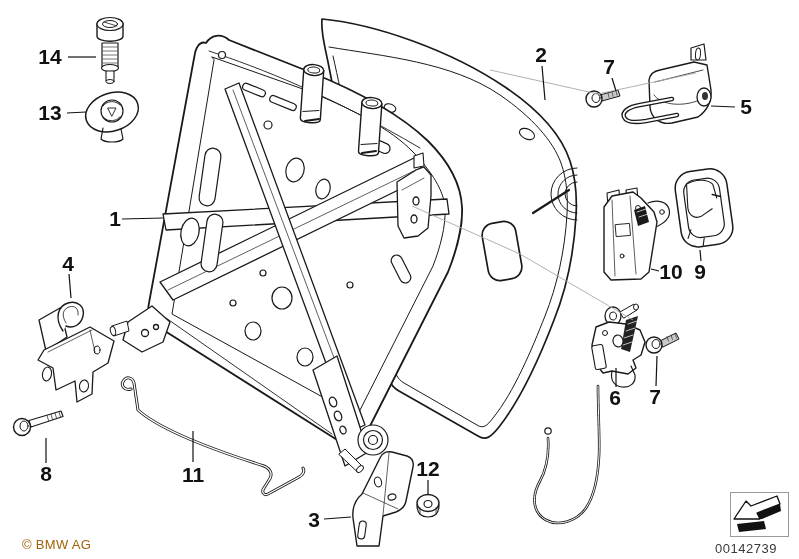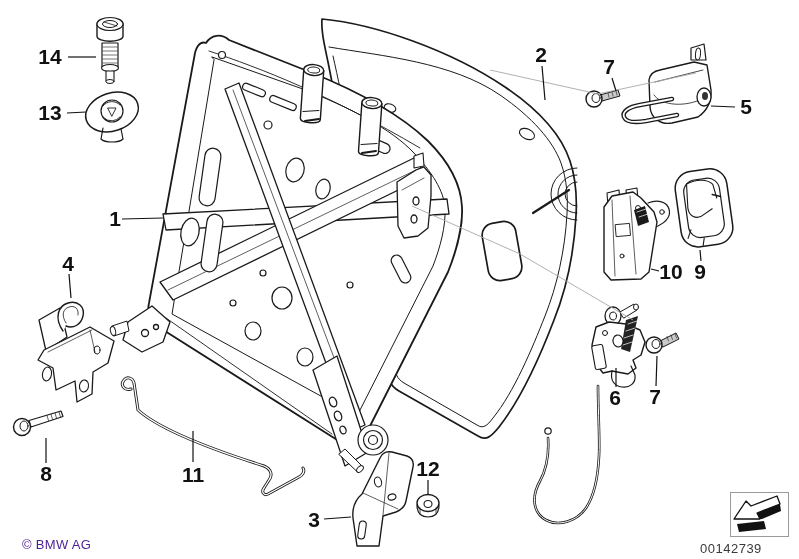--- a/index.html
+++ b/index.html
@@ -1,23 +1,23 @@
 <!DOCTYPE html>
 <html><head>
 <meta charset="utf-8">
 <style>
   html,body{margin:0;padding:0;background:#fff;}
   #stage{position:relative;width:799px;height:559px;background:#fff;overflow:hidden;
          font-family:"Liberation Sans",sans-serif;}
   #drawing{position:absolute;left:0;top:0;}
   .callout{font-family:"Liberation Sans",sans-serif;font-weight:bold;font-size:21px;fill:#111;}
-  #copyright{position:absolute;left:22px;top:537px;font-size:13px;color:#4c1d95;letter-spacing:.3px;}
+  #copyright{position:absolute;left:22px;top:537px;font-size:13px;color:#a16207;letter-spacing:.3px;}
   #plate{position:absolute;left:730px;top:492px;width:59px;height:45px;border:1.5px solid #9a9a9a;
          background:#fff;box-sizing:border-box;}
-  #imgno{position:absolute;left:700px;top:541px;width:92px;text-align:left;font-size:13px;
+  #imgno{position:absolute;left:700px;top:541px;width:92px;text-align:center;font-size:13px;
          color:#3a3a3a;letter-spacing:.5px;}
 </style>
 </head>
 <body>
 
 <div id="stage">
 
 <svg id="drawing" width="799" height="559" viewBox="0 0 799 559">
 
   <g stroke="#1a1a1a" fill="none" stroke-linejoin="round" stroke-linecap="round">

